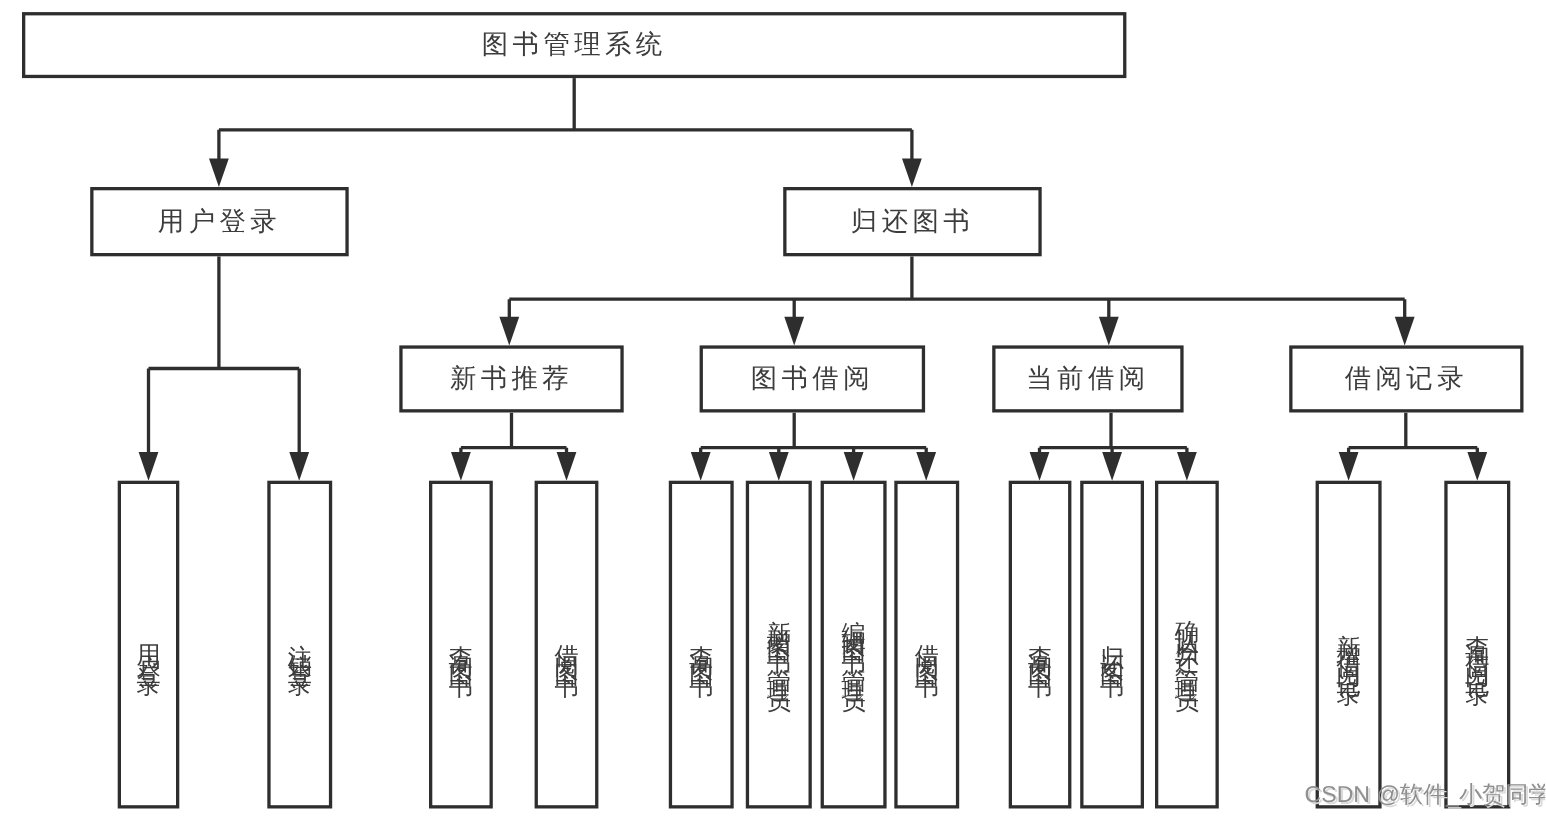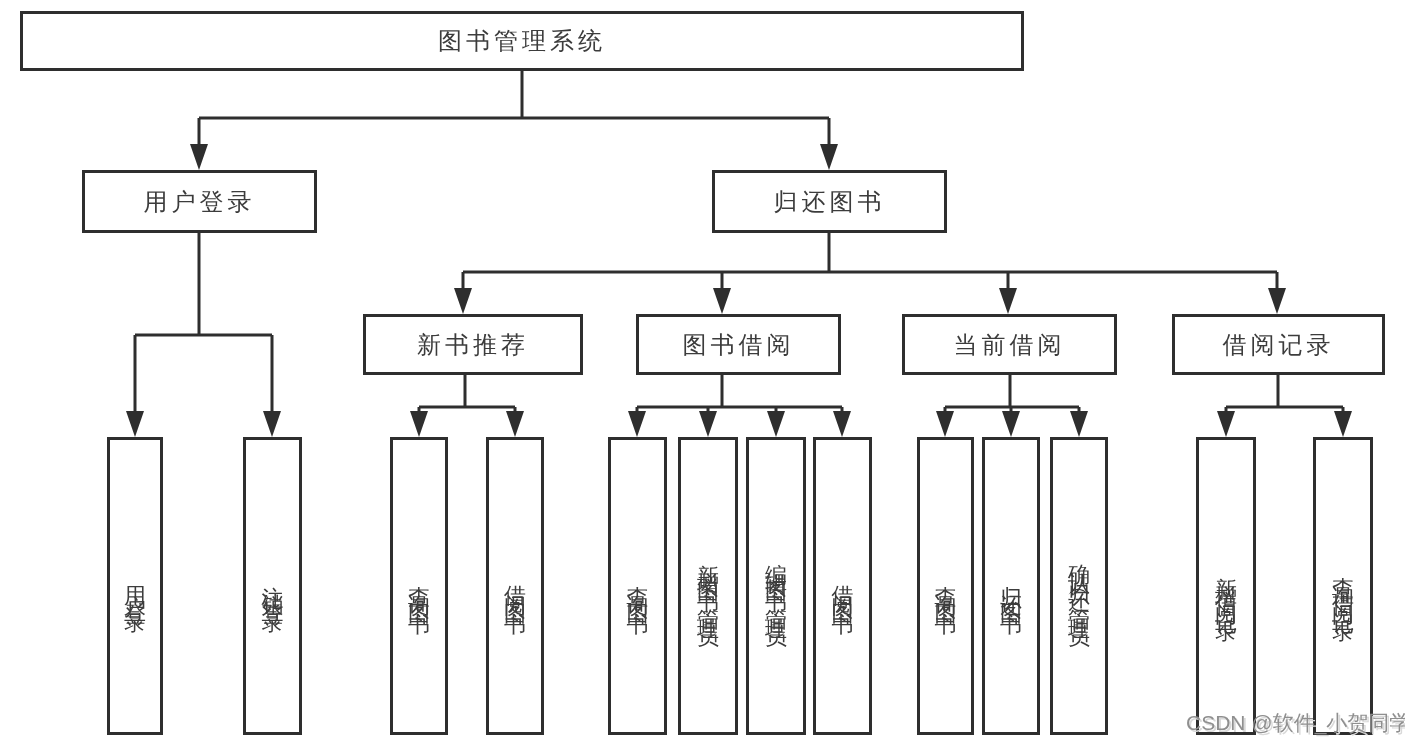--- a/index.html
+++ b/index.html
@@ -94,27 +94,27 @@
     <span>图书管理系统</span>
   </div>
 
   <div class="node h" style="left:82px; top:170px; width:235px; height:63px;">
     <span>用户登录</span>
   </div>
   <div class="node h" style="left:712px; top:170px; width:235px; height:63px;">
     <span>归还图书</span>
   </div>
 
-  <div class="node h" style="left:363px; top:314px; width:220px; height:61px;">
+  <div class="node h" style="left:363px; top:314px; width:204px; height:61px;">
     <span>新书推荐</span>
   </div>
   <div class="node h" style="left:636px; top:314px; width:205px; height:61px;">
     <span>图书借阅</span>
   </div>
-  <div class="node h" style="left:902px; top:314px; width:215px; height:61px;">
+  <div class="node h" style="left:902px; top:314px; width:174px; height:61px;">
     <span>当前借阅</span>
   </div>
   <div class="node h" style="left:1172px; top:314px; width:213px; height:61px;">
     <span>借阅记录</span>
   </div>
 
   <div class="node v" style="left:107px; top:437px; width:56px; height:298px;">
     <span>用户登录</span>
   </div>
   <div class="node v" style="left:243px; top:437px; width:59px; height:298px;">

